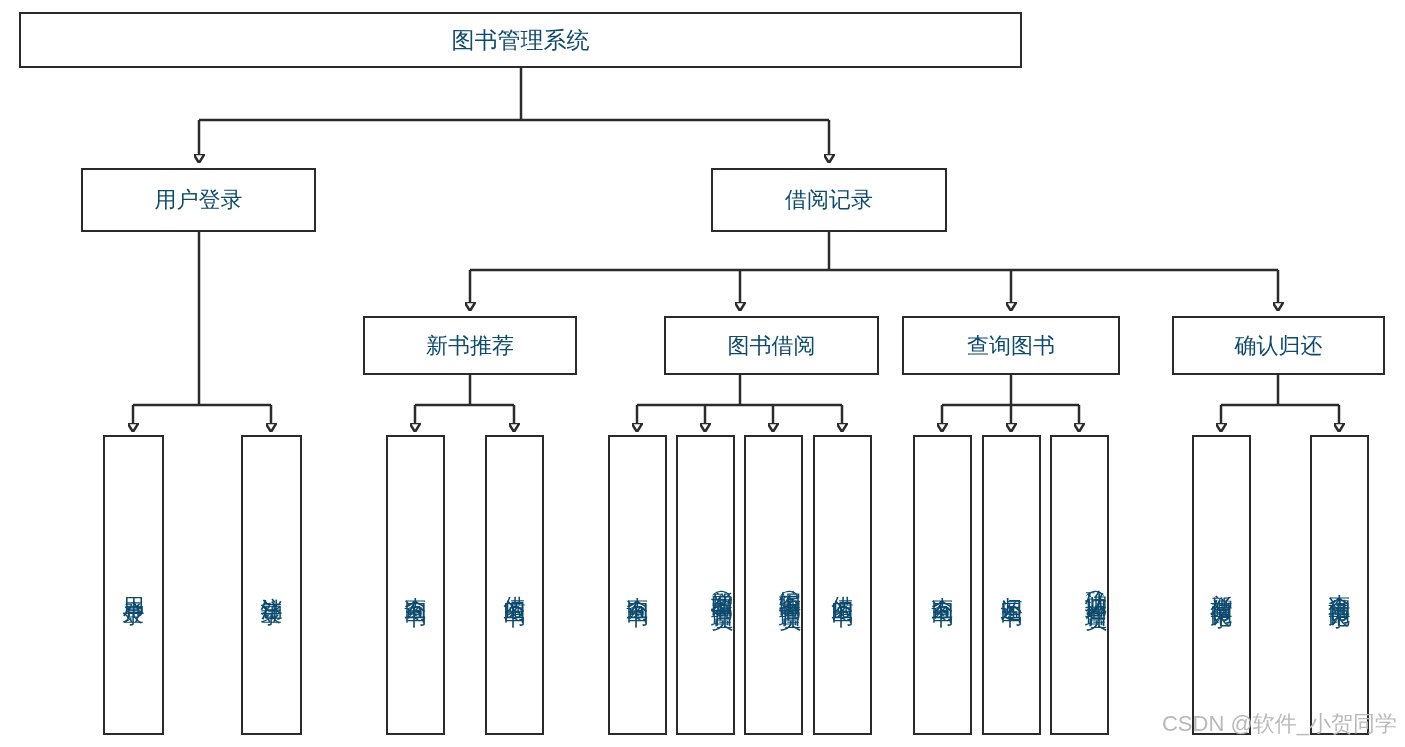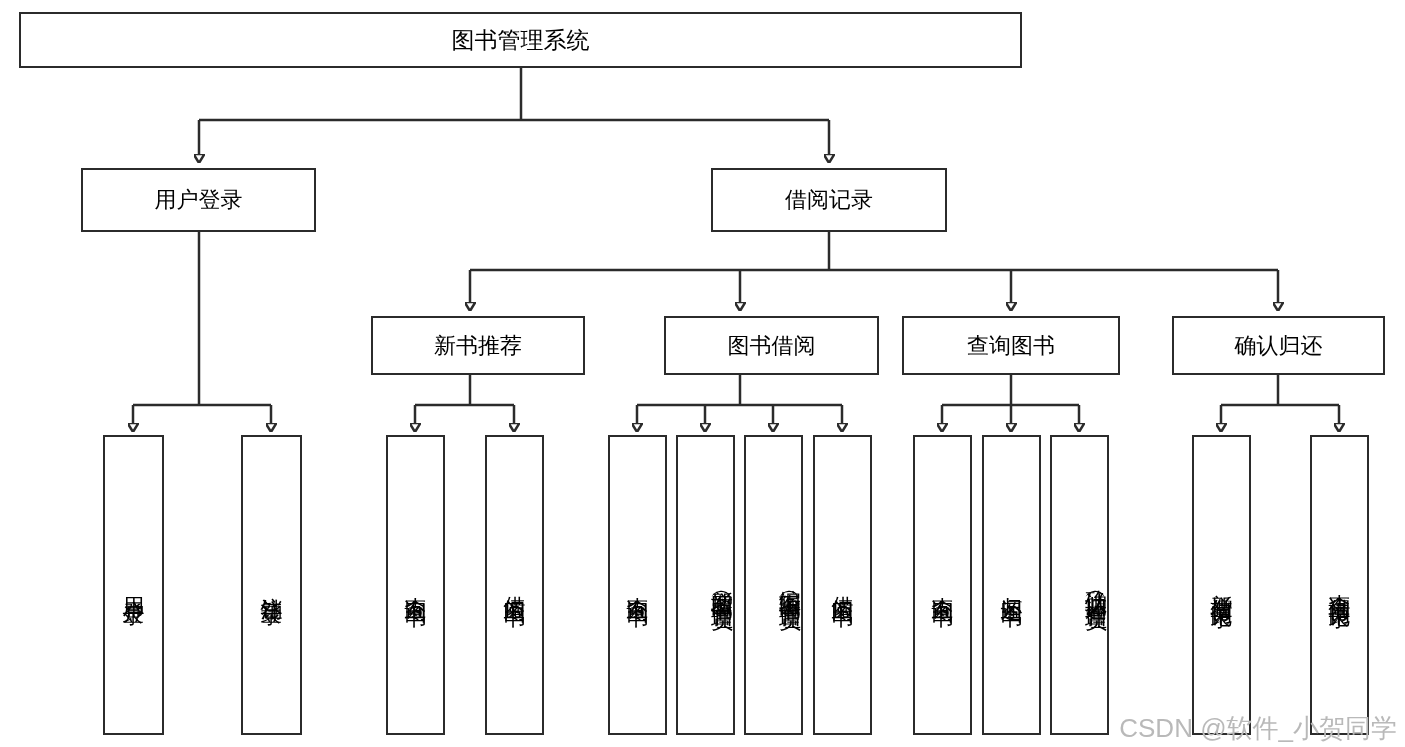--- a/index.html
+++ b/index.html
@@ -18,21 +18,21 @@
     overflow: hidden;
   }
   .node {
     position: absolute;
     box-sizing: border-box;
     border: 2.5px solid #2b2b2b;
     background: #ffffff;
     display: flex;
     align-items: center;
     justify-content: center;
-    color: #000000;
+    color: #0c4a6e;
   }
   .node.root {
     font-size: 23px;
   }
   .node.level2 {
     font-size: 22px;
   }
   .node.level3 {
     font-size: 22px;
   }
@@ -62,22 +62,22 @@
     pointer-events: none;
   }
   svg.wires path, svg.wires line {
     stroke: #2b2b2b;
     stroke-width: 2.5;
     fill: none;
   }
   .watermark {
     position: absolute;
     right: 8px;
-    bottom: 1px;
-    font-size: 26px;
+    bottom: 8px;
+    font-size: 22px;
     color: #b9b9b9;
     white-space: nowrap;
     text-align: right;
   }
 </style>
 </head>
 <body>
 
 <div id="canvas">
 
@@ -133,21 +133,21 @@
     <span class="label">图书管理系统</span>
   </div>
 
   <div class="node level2" style="left:81px; top:168px; width:235px; height:64px;">
     <span class="label">用户登录</span>
   </div>
   <div class="node level2" style="left:711px; top:168px; width:236px; height:64px;">
     <span class="label">借阅记录</span>
   </div>
 
-  <div class="node level3" style="left:371px; top:316px; width:214px; height:59px;">
+  <div class="node level3" style="left:363px; top:316px; width:214px; height:59px;">
     <span class="label">新书推荐</span>
   </div>
   <div class="node level3" style="left:632px; top:316px; width:215px; height:59px;margin-left:32px;">
     <span class="label">图书借阅</span>
   </div>
   <div class="node level3" style="left:902px; top:316px; width:218px; height:59px;">
     <span class="label">查询图书</span>
   </div>
   <div class="node level3" style="left:1172px; top:316px; width:213px; height:59px;">
     <span class="label">确认归还</span>

